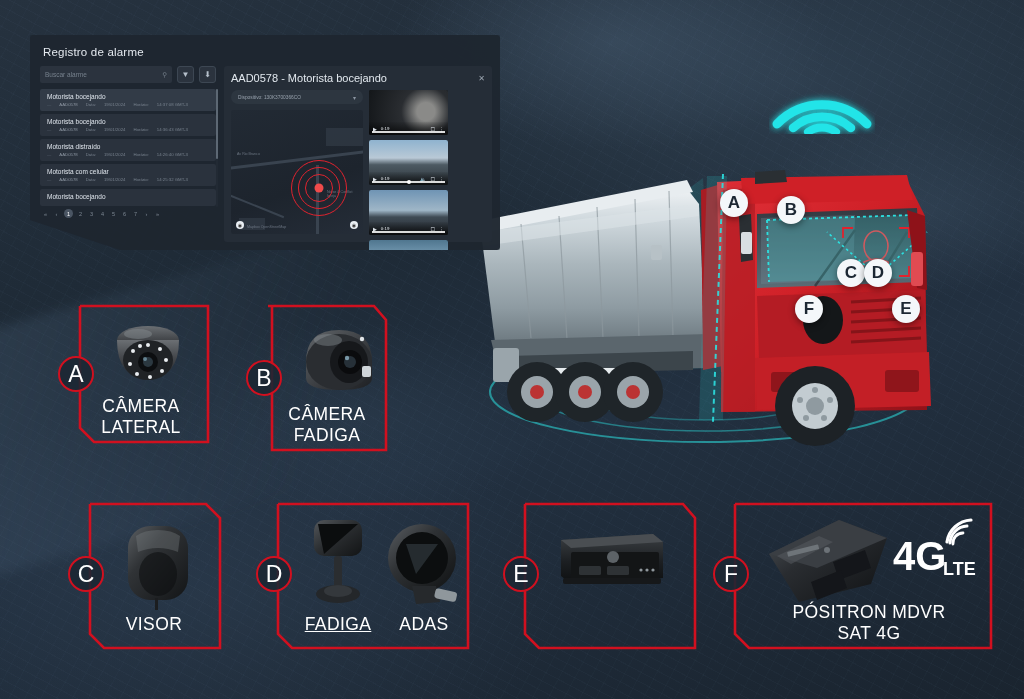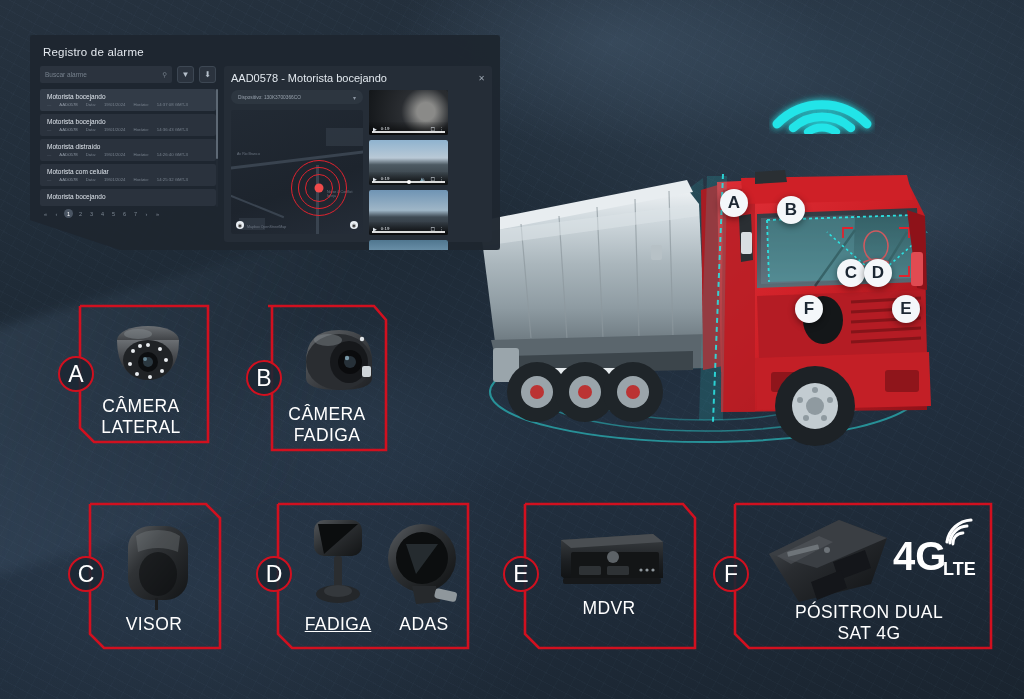--- a/index.html
+++ b/index.html
@@ -670,21 +670,20 @@
     <circle cx="64" cy="35" r="6" fill="#5d6367"></circle>
     <g fill="#8f979c">
         <circle cx="92" cy="48" r="1.6"></circle>
         <circle cx="98" cy="48" r="1.6"></circle>
         <circle cx="104" cy="48" r="1.6"></circle>
       </g>
     <rect x="14" y="56" width="98" height="6" rx="2" fill="#16181a"></rect>
   </svg>
   <div class="badge" style="left:-2px;top:58px;">E</div>
   <div class="card-label" style="left:24px;top:100px;width:160px;">
-    <div>MDVR</div>
   </div>
 </div>
 
 <div class="card" style="left:715px;top:498px;width:296px;height:158px;">
   <svg class="frame" viewBox="0 0 296 158">
     <path d="M20 6 L276 6 L276 150 L34 150 L20 136 L20 6" fill="none" stroke="#d1101f" stroke-width="2.6"></path>
   </svg>
   <svg class="prod" style="left:32px;top:12px;width:150px;height:100px;" viewBox="0 0 150 100">
     <defs>
       <linearGradient id="pz" x1="0" y1="0" x2="1" y2="1">
@@ -705,16 +704,16 @@
   <div class="lte" style="left:228px;top:62px;font-size:18px;">LTE</div>
   <svg style="position:absolute;left:226px;top:18px;width:36px;height:30px;z-index:3;" viewBox="0 0 36 30">
     <g fill="none" stroke="#fff" stroke-width="3.2" stroke-linecap="round">
       <path d="M6 26 A26 26 0 0 1 30 4"></path>
       <path d="M9 27 A18 18 0 0 1 26 10" stroke-width="3"></path>
       <path d="M12 28 A10 10 0 0 1 22 17" stroke-width="2.8"></path>
     </g>
   </svg>
   <div class="badge" style="left:-2px;top:58px;">F</div>
   <div class="card-label" style="left:34px;top:104px;width:240px;">
-    <div>PÓSITRON DUAL</div>
+    <div>PÓSITRON MDVR</div>
     <div>SAT 4G</div>
   </div>
 </div>
 
 </body></html>

